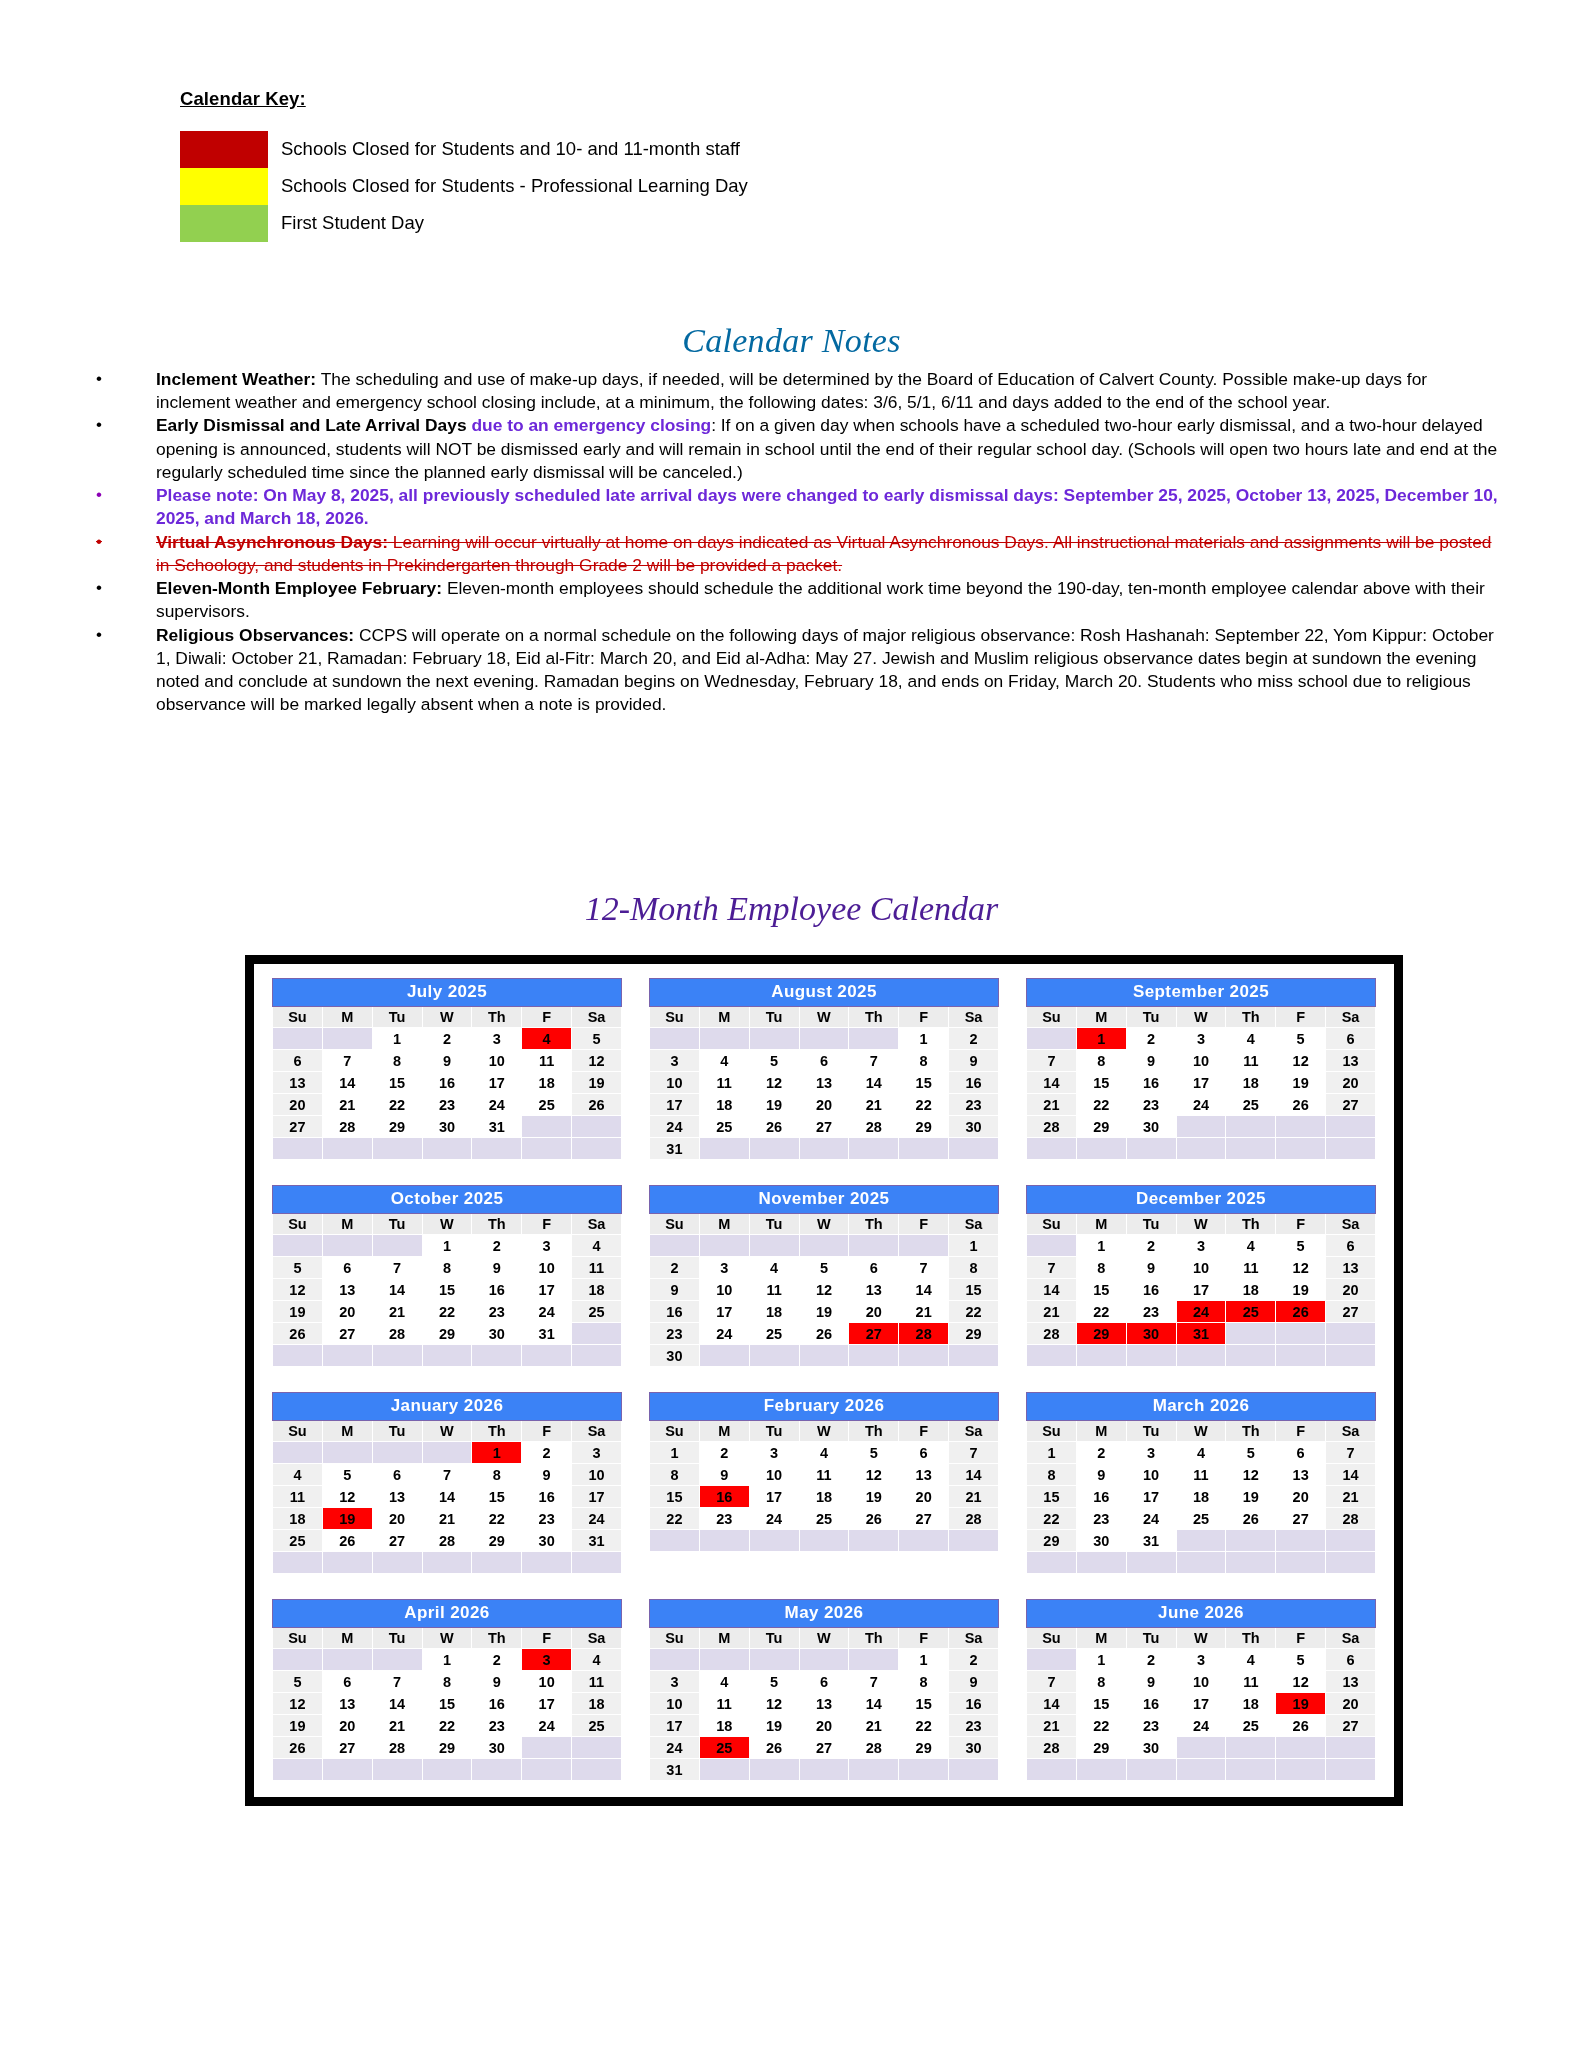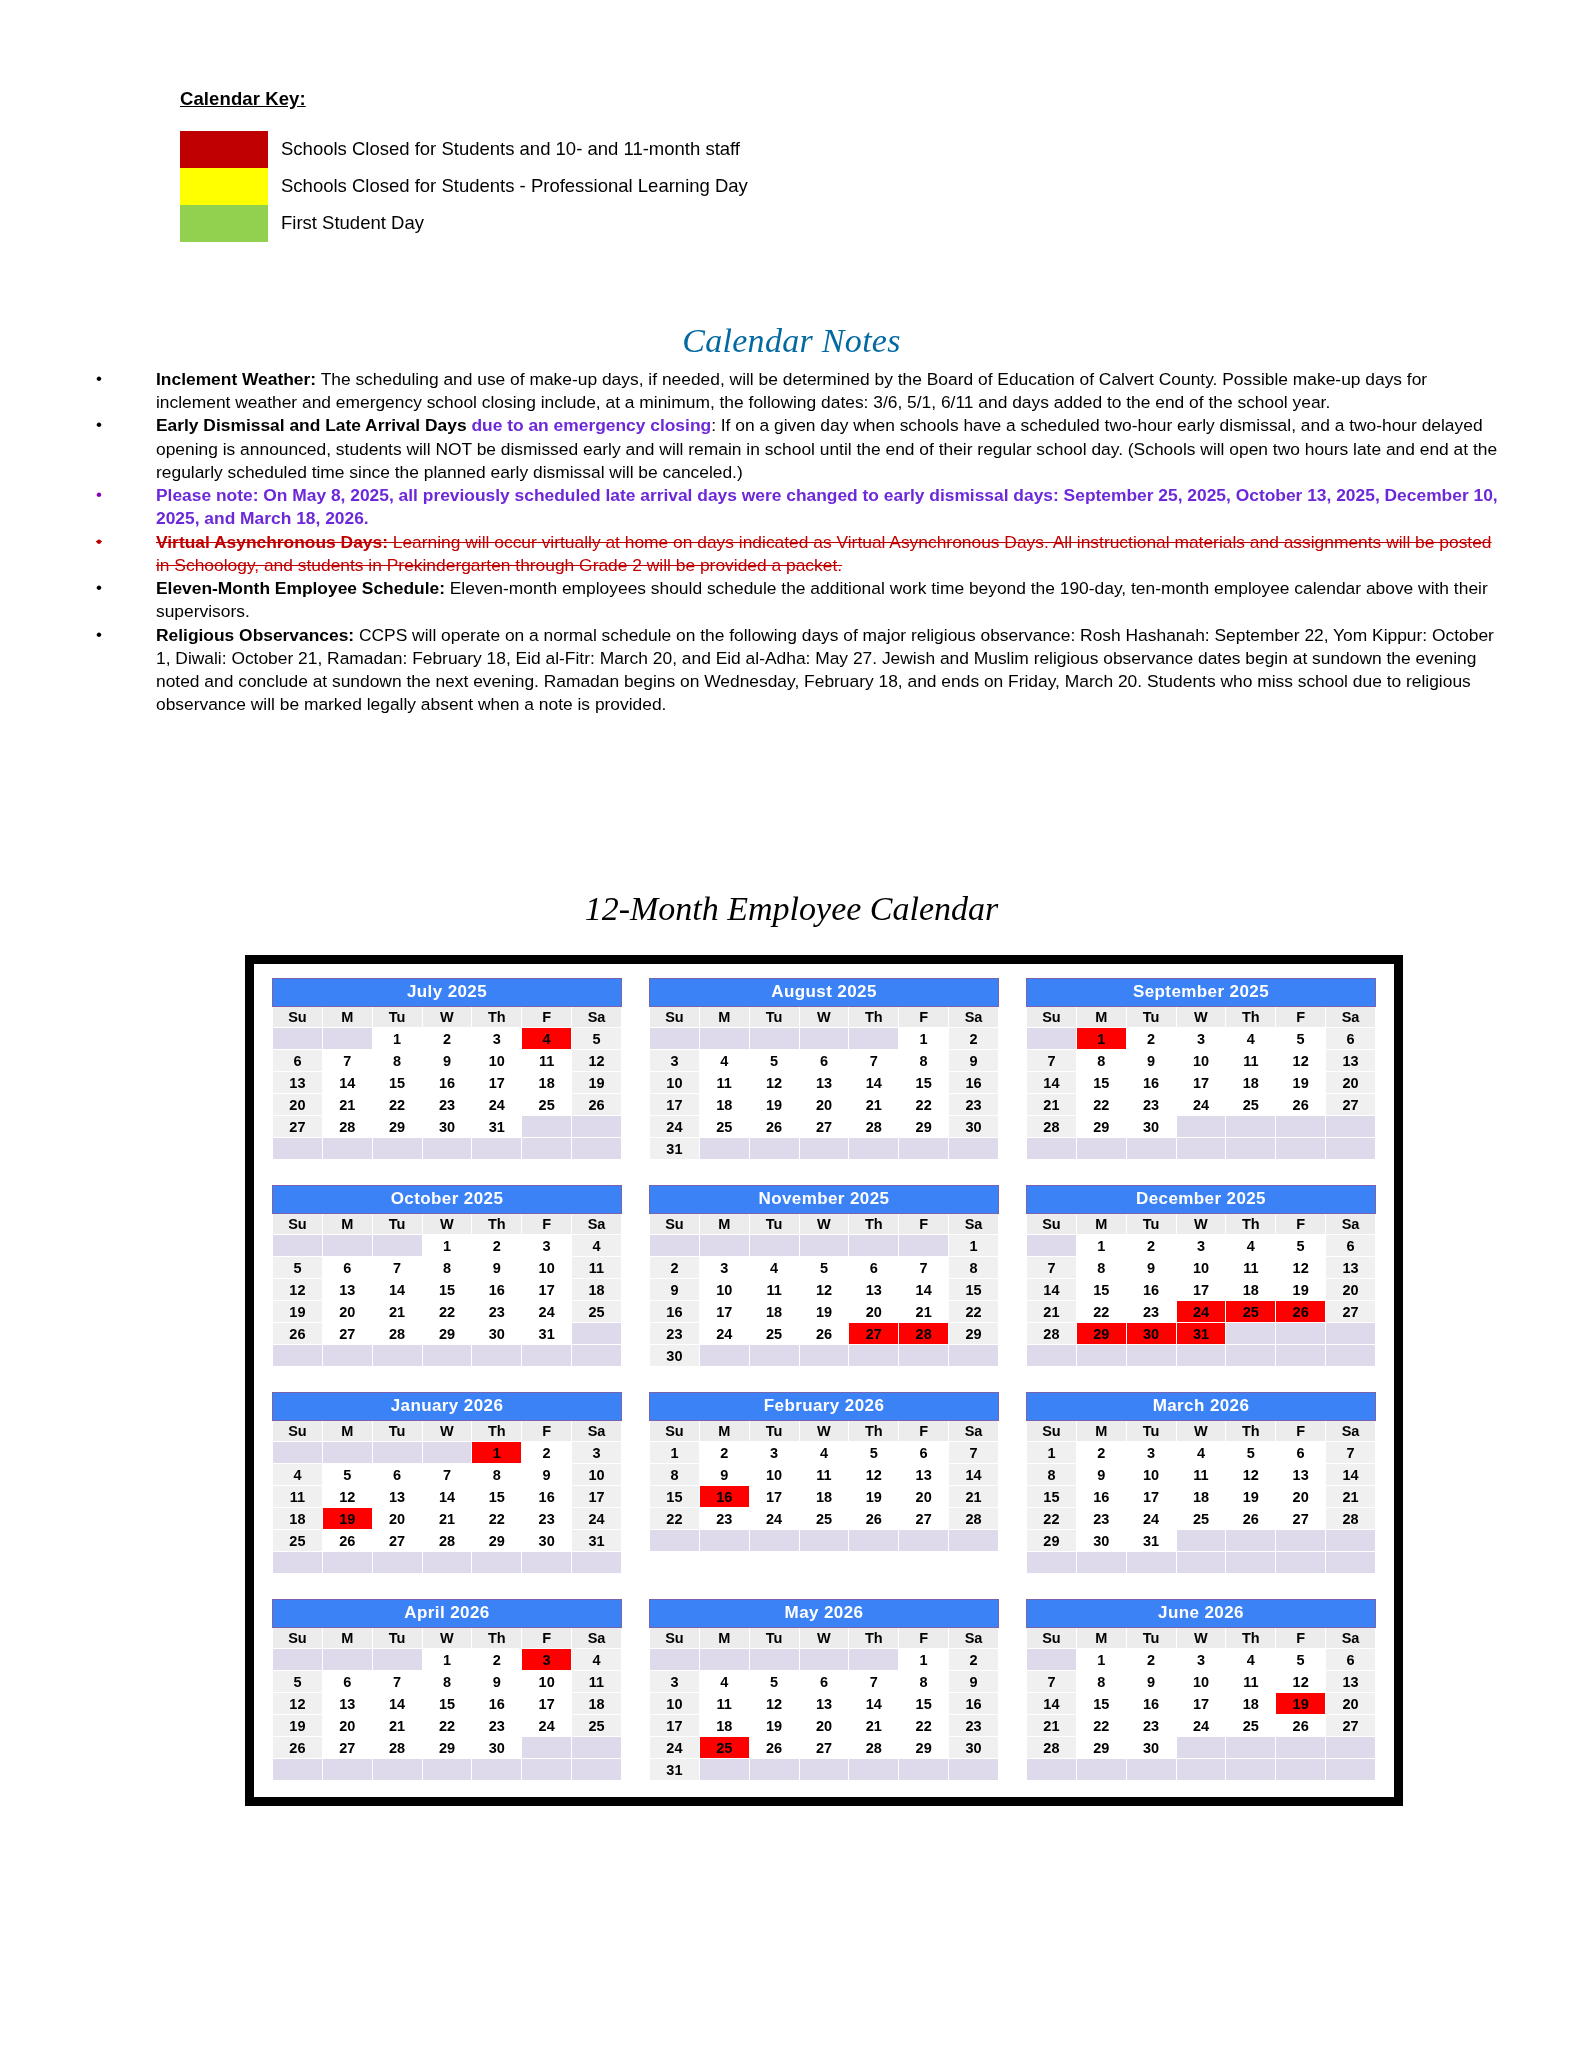--- a/index.html
+++ b/index.html
@@ -98,21 +98,21 @@
   
   .cal-title {
     position: absolute;
     left: 0;
     top: 890px;
     width: 1583px;
     text-align: center;
     font-family: "Liberation Serif", serif;
     font-style: italic;
     font-size: 34px;
-    color: #000000;
+    color: #4c1d95;
   }
 
   
   .cal-frame {
     position: absolute;
     left: 245px;
     top: 955px;
     width: 1158px;
     background: #ffffff;
     border: 9px solid #000000;
@@ -206,21 +206,21 @@
     <div class="note-item">
       <div class="note-bullet purple">•</div>
       <div class="note-body"><span class="purple-bold">Please note: On May 8, 2025, all previously scheduled late arrival days were changed to early dismissal days: September 25, 2025, October 13, 2025, December 10, 2025, and March 18, 2026.</span></div>
     </div>
     <div class="note-item strike-note">
       <div class="note-bullet">•</div>
       <div class="note-body"><span class="b">Virtual Asynchronous Days:</span><span>  Learning will occur virtually at home on days indicated as Virtual Asynchronous Days. All instructional materials and assignments will be posted in Schoology, and students in Prekindergarten through Grade 2 will be provided a packet.</span></div>
     </div>
     <div class="note-item">
       <div class="note-bullet">•</div>
-      <div class="note-body"><span class="b">Eleven-Month Employee Schedule:</span><span> Eleven-month employees should schedule the additional work time beyond the 190-day, ten-month employee calendar above with their supervisors.</span></div>
+      <div class="note-body"><span class="b">Eleven-Month Employee February:</span><span> Eleven-month employees should schedule the additional work time beyond the 190-day, ten-month employee calendar above with their supervisors.</span></div>
     </div>
     <div class="note-item">
       <div class="note-bullet">•</div>
       <div class="note-body"><span class="b">Religious Observances:</span><span>  CCPS will operate on a normal schedule on the following days of major religious observance:  Rosh Hashanah:  September 22, Yom Kippur:  October 1, Diwali:  October 21, Ramadan:  February 18, Eid al-Fitr:  March 20, and Eid al-Adha:  May 27. Jewish and Muslim religious observance dates begin at sundown the evening noted and conclude at sundown the next evening. Ramadan begins on Wednesday, February 18, and ends on Friday, March 20. Students who miss school due to religious observance will be marked legally absent when a note is provided.</span></div>
     </div>
   </div>
 
 <div class="cal-title">12-Month Employee Calendar</div>
 
 <div class="cal-frame">

